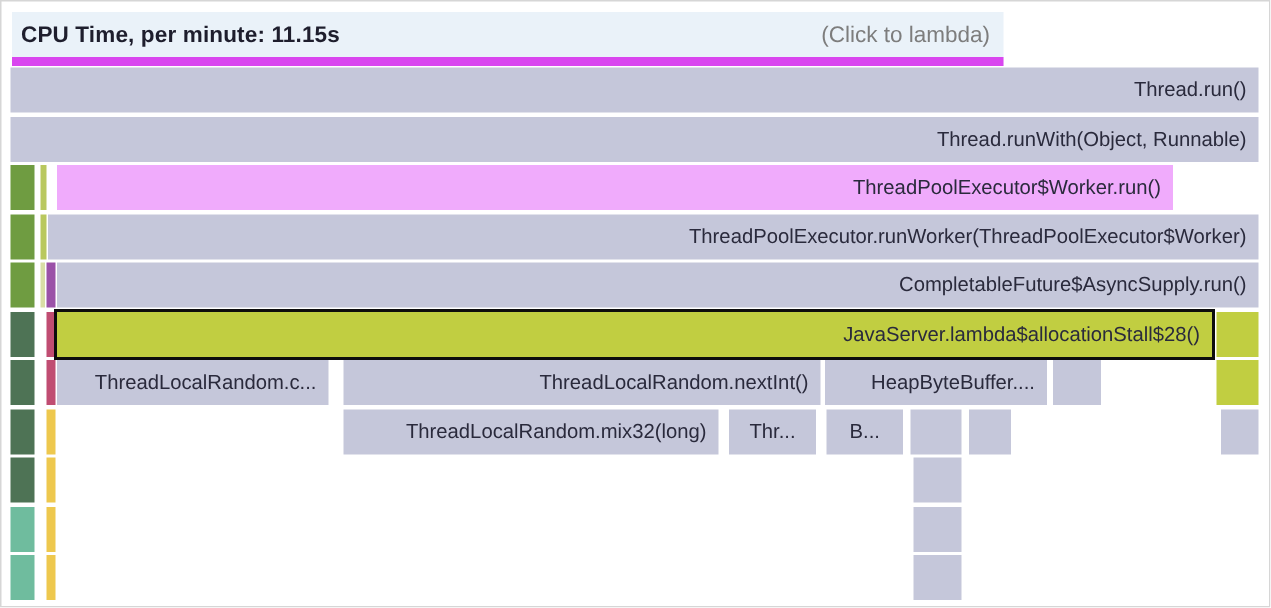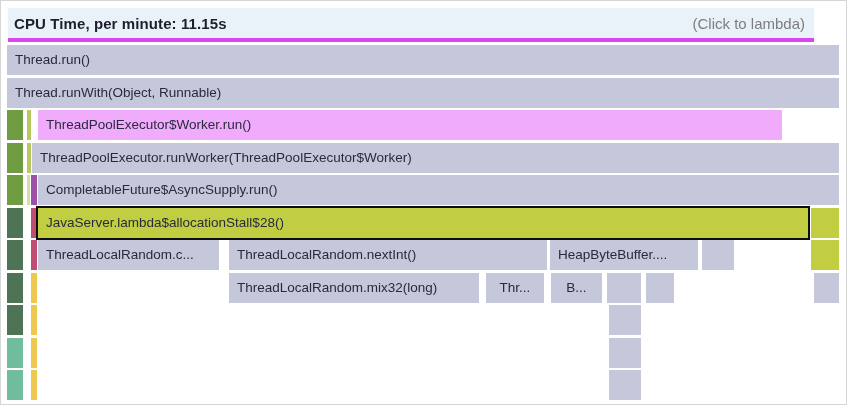--- a/index.html
+++ b/index.html
@@ -6,23 +6,23 @@
   .page{
     position:relative;
     width:847px;height:405px;
     box-sizing:border-box;
     border:1px solid #d6d6d6;
     background:#ffffff;
     font-family:"Liberation Sans", sans-serif;
     overflow:hidden;
   }
   .header{
-    position:absolute;left:7px;top:7px;width:806px;height:30px;
+    position:absolute;left:7px;top:7px;width:661px;height:30px;
     background:#eaf2f9;
-    border-bottom:4px solid #d946ef;
+    border-bottom:6px solid #d946ef;
     display:flex;align-items:center;justify-content:space-between;
     box-sizing:content-box;
   }
   .header .title{
     padding-left:6px;
     font-size:15px;font-weight:bold;color:#1e1e2d;
     letter-spacing:0.1px;
   }
   .header .reset{
     padding-right:9px;
@@ -30,20 +30,21 @@
   }
   .flame{position:absolute;left:0;top:0;width:847px;height:405px;}
   .row{position:absolute;left:0;width:847px;height:30px;}
   .seg{
     position:absolute;top:0;height:30px;
     box-sizing:border-box;
     line-height:30px;
     font-size:13.5px;color:#2a2a3c;
     white-space:nowrap;overflow:hidden;
     padding:0 8px;
+    text-align:right;
   }
   .seg.nolabel{padding:0;}
   .seg.center{text-align:center;padding:0 2px;}
   .seg.highlight{
     outline:2px solid #0d0d0d;
     outline-offset:0px;
     z-index:2;
   }
 </style>
 </head>

